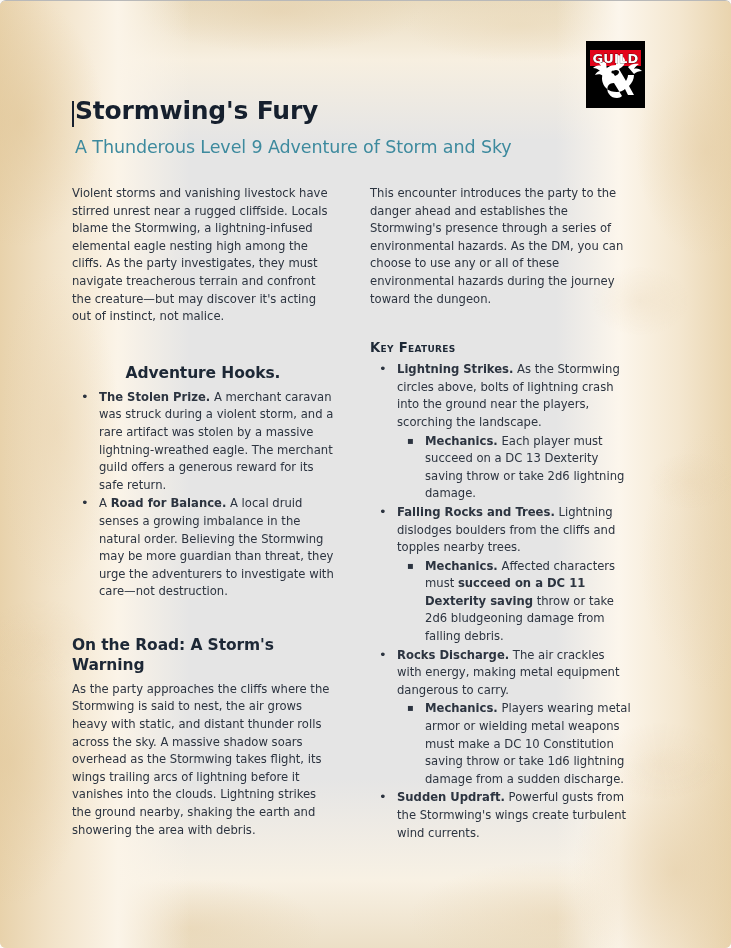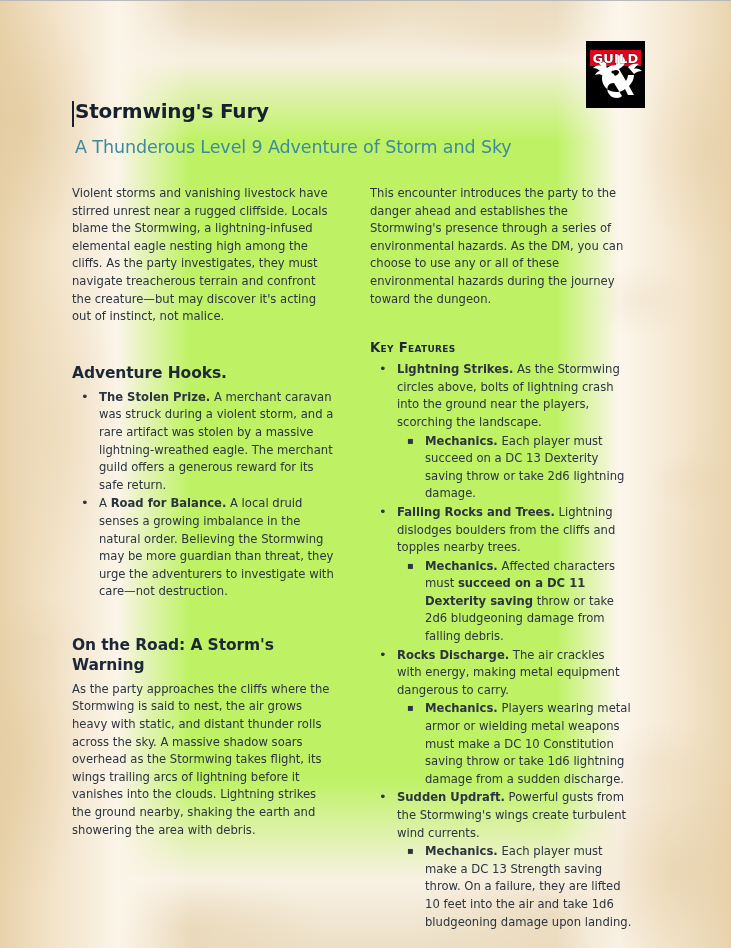--- a/index.html
+++ b/index.html
@@ -14,22 +14,23 @@
     overflow: hidden;
   }
 
   
   .page {
     position: relative;
     width: 731px;
     height: 948px;
     box-sizing: border-box;
     border-top: 1px solid #b9b9b9;
-    background-color: #bef264;
+    background-color: #e5e5e5;
     overflow: hidden;
+    border-radius: 6px;
   }
   .tex {
     position: absolute;
     pointer-events: none;
   }
   
   .tex-left {
     left: 0; top: 0; width: 190px; height: 948px;
     background:
       radial-gradient(ellipse 120px 180px at 20px 120px, rgba(224,197,150,.55), rgba(224,197,150,0) 70%),
@@ -100,21 +101,21 @@
   }
   .caret {
     width: 2px;
     height: 26px;
     background: #16202e;
     margin-top: 4px;
     flex: 0 0 auto;
   }
   h1.title {
     font-family: "DejaVu Sans", sans-serif;
-    font-size: 20px;
+    font-size: 25px;
     line-height: 28px;
     font-weight: bold;
     letter-spacing: -0.2px;
     color: #16202e;
     margin: 0;
     padding-left: 1px;
   }
   h2.subtitle {
     font-family: "DejaVu Sans", sans-serif;
     font-size: 17.5px;
@@ -145,21 +146,21 @@
   }
 
   h3.sec {
     font-size: 15.5px;
     line-height: 20px;
     font-weight: bold;
     color: #1d2836;
     margin: 0 0 6px 0;
     letter-spacing: -0.1px;
   }
-  h3.sec-hooks { margin-top: 37px; }
+  h3.sec-hooks { margin-top: 37px; text-align: center; }
   h3.sec-road  { margin-top: 34px; }
 
   h4.smallcaps {
     font-size: 13.2px;
     line-height: 18px;
     font-weight: bold;
     color: #1d2836;
     margin: 31px 0 4px 0;
     font-variant: small-caps;
     letter-spacing: .3px;
@@ -291,25 +292,20 @@
             <b>Rocks Discharge.</b><span> The air crackles with energy, making metal equipment dangerous to carry.</span>
             <ul class="lvl2">
               <li>
                 <b>Mechanics.</b><span> Players wearing metal armor or wielding metal weapons must make a DC 10 Constitution saving throw or take 1d6 lightning damage from a sudden discharge.</span><b></b><span></span>
               </li>
             </ul>
           </li>
 
           <li>
             <b>Sudden Updraft.</b><span> Powerful gusts from the Stormwing's wings create turbulent wind currents.</span>
-            <ul class="lvl2">
-              <li>
-                <b>Mechanics.</b><span> Each player must make a DC 13 Strength saving throw. On a failure, they are lifted 10 feet into the air and take 1d6 bludgeoning damage upon landing.</span><b></b><span></span>
-              </li>
-            </ul>
           </li>
 
         </ul>
       </div>
 
     </div>
   </div>
 </div>
 
 </body></html>

